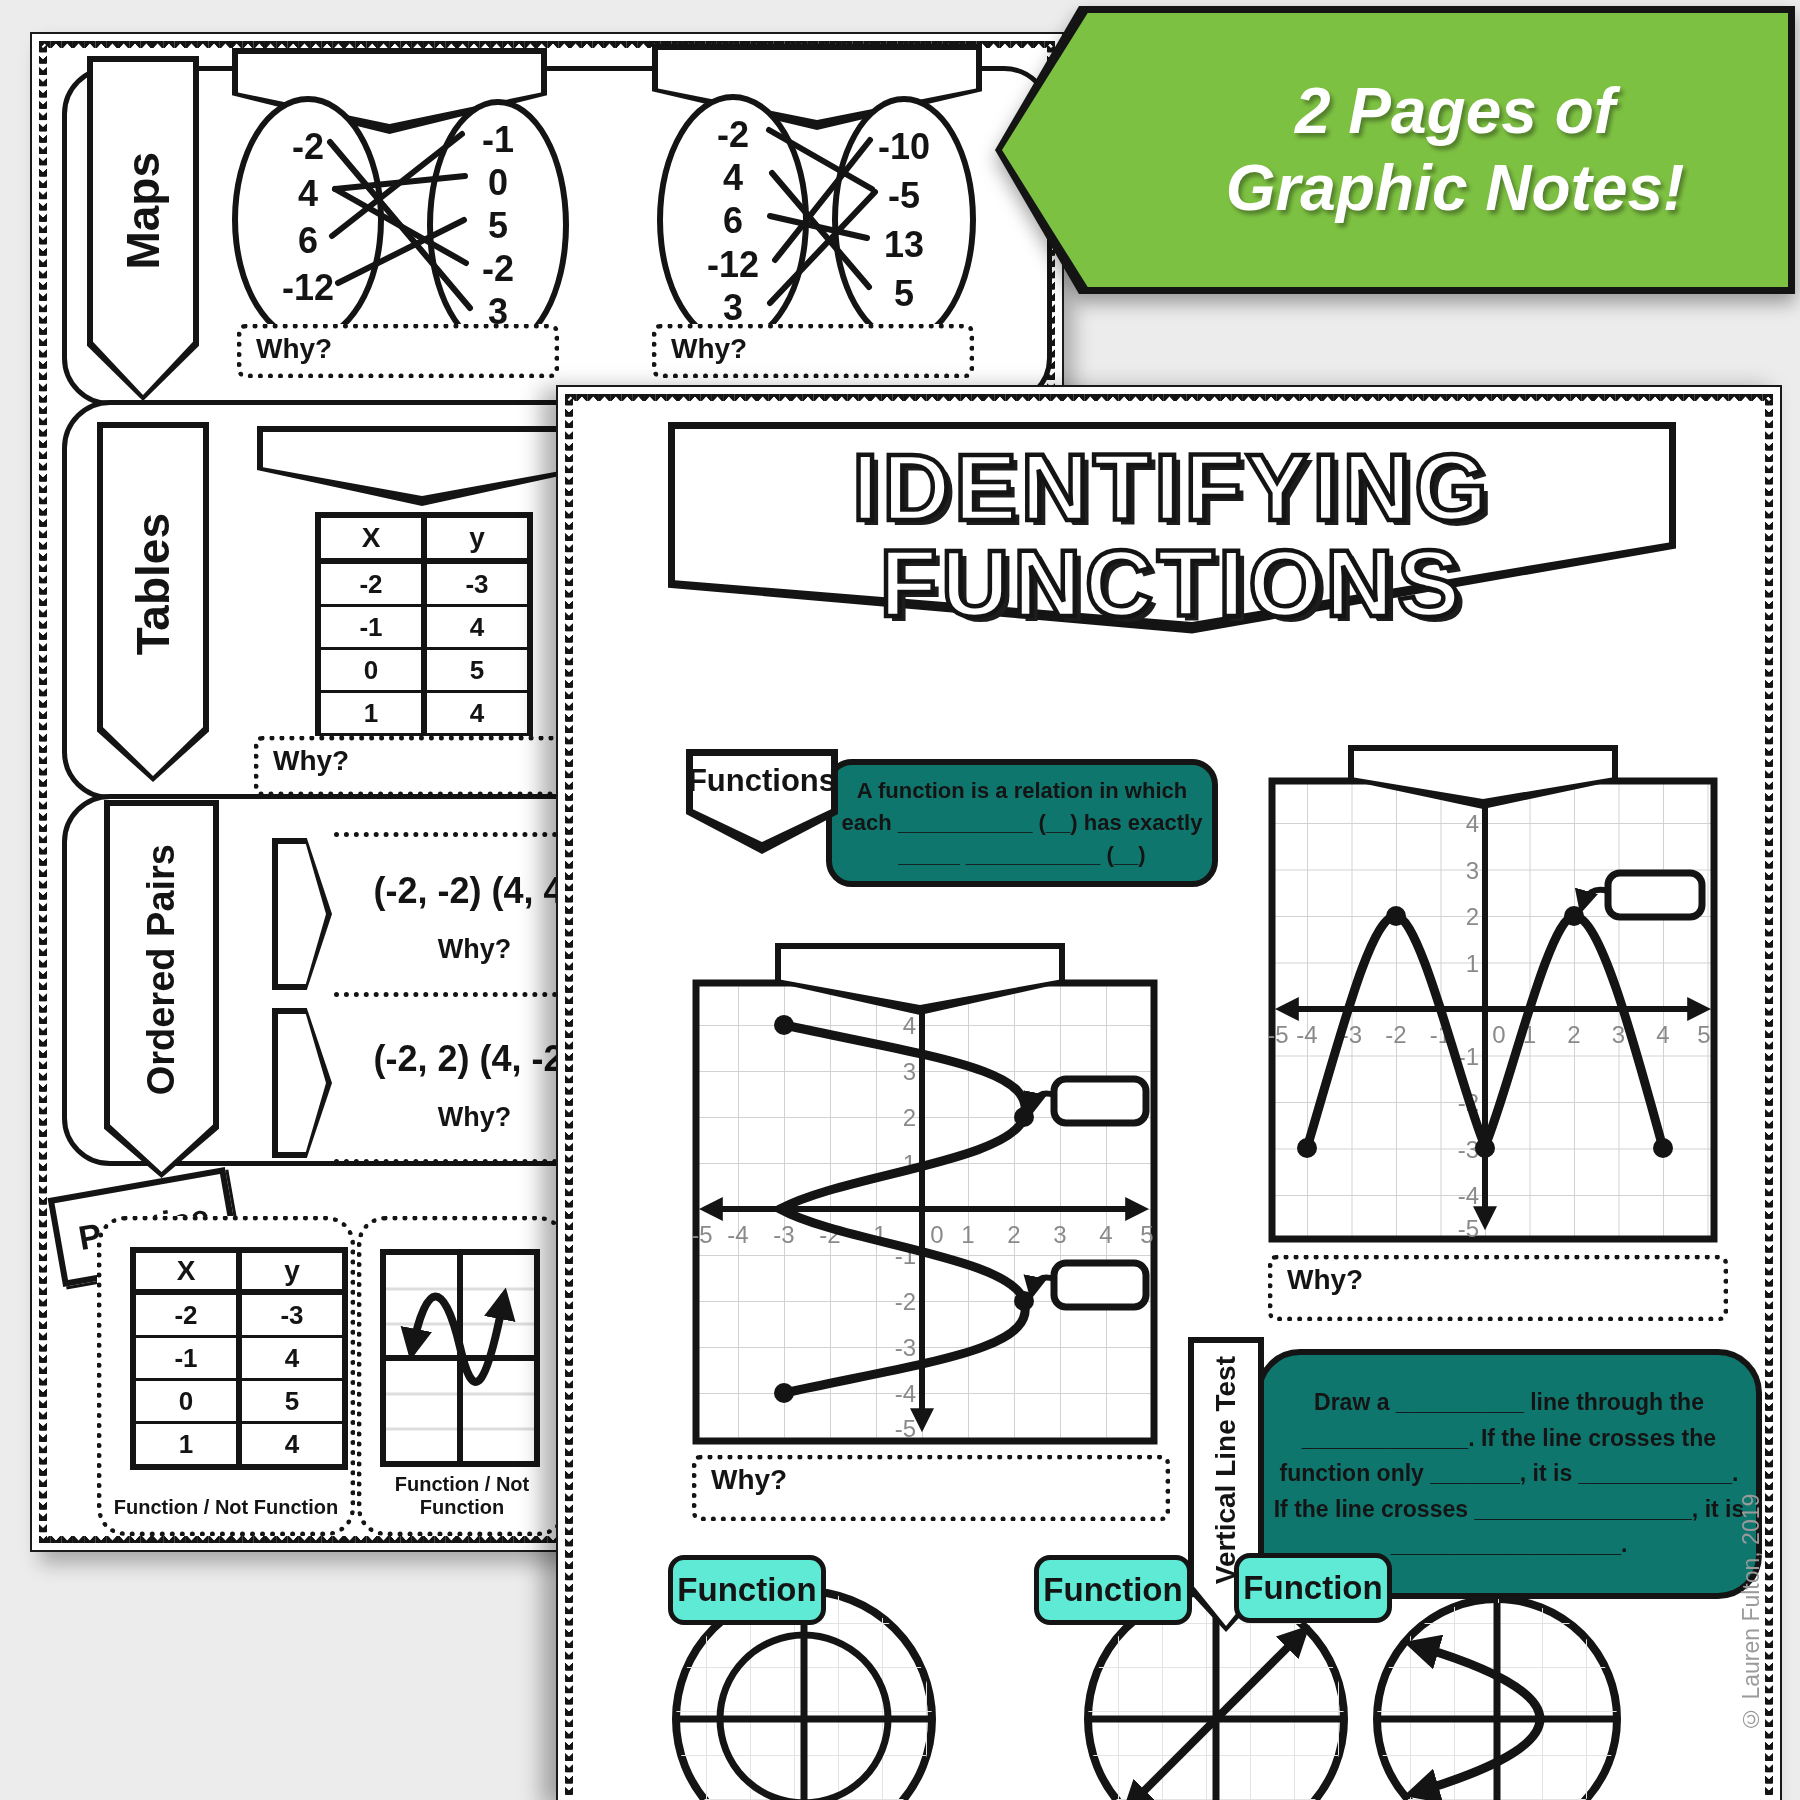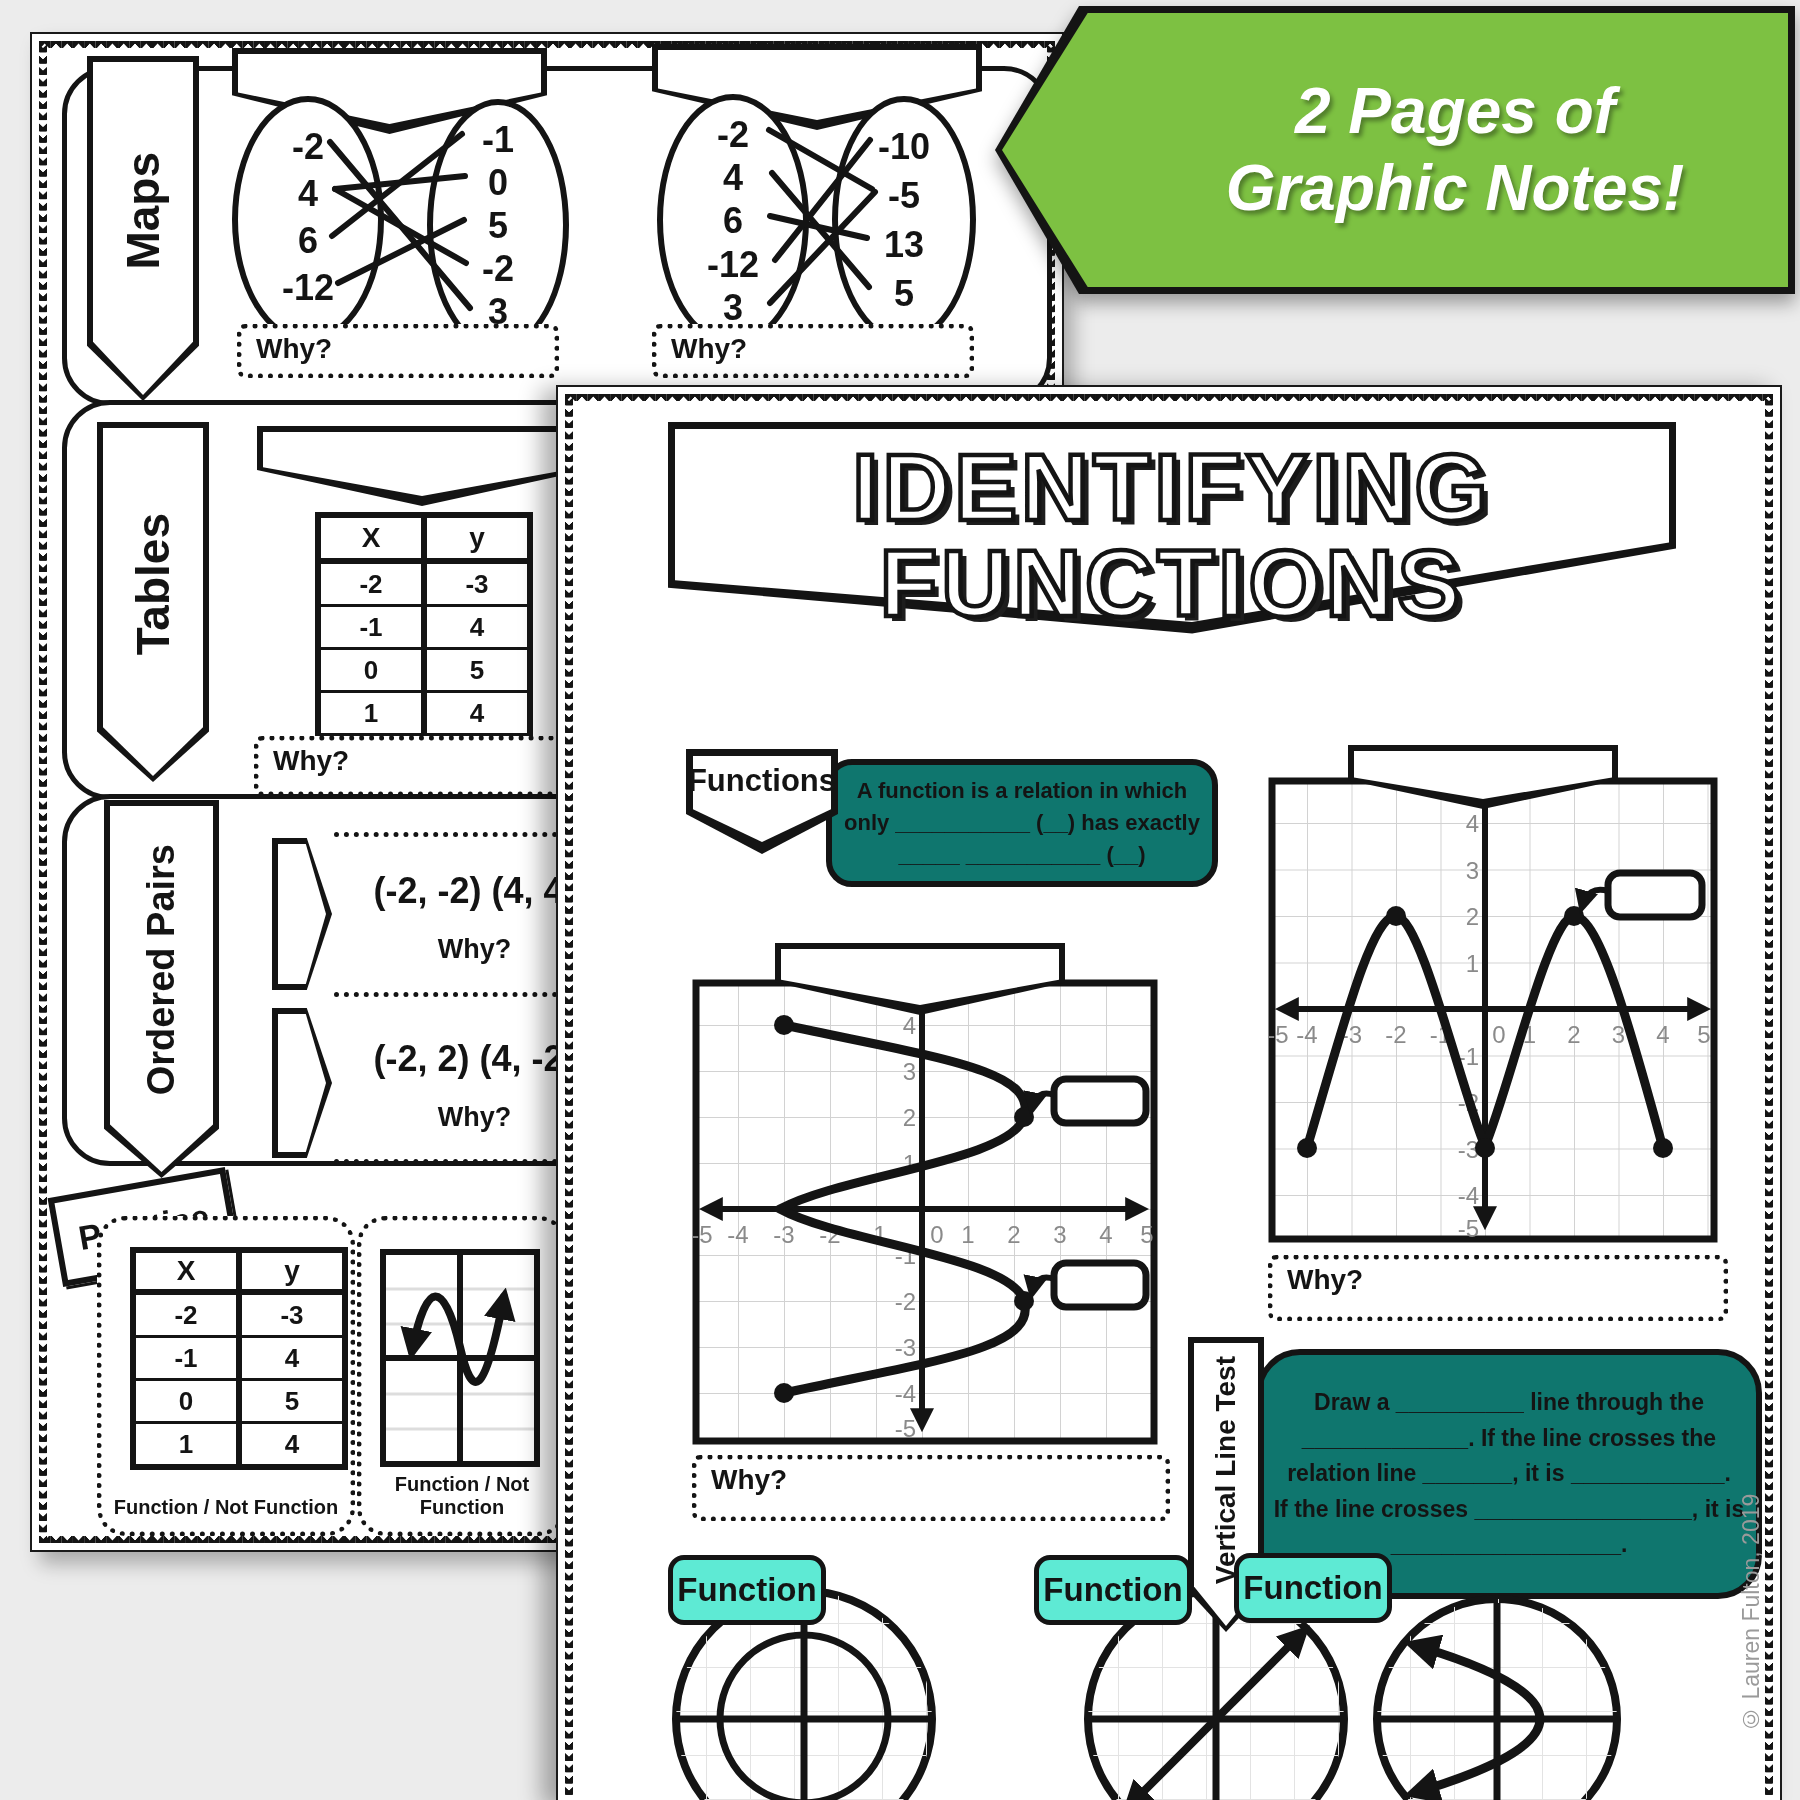--- a/index.html
+++ b/index.html
@@ -315,21 +315,21 @@
 
     <div class="pent" style="left:128px;top:362px;width:152px;height:105px;--vp:62%;z-index:2;">
       <div class="pent-o" style="clip-path:polygon(0 0,100% 0,100% 62%,50% 100%,0 62%);"></div>
       <div class="pent-i" style="inset:7px 7px 12px 7px;clip-path:polygon(0 0,100% 0,100% 62%,50% 100%,0 62%);"></div>
       <div class="pent-text" style="inset:0 0 40% 0;">
           <span style="font-size:31px;font-weight:bold;">Functions</span>
         </div>
     </div>
     <div class="defbox" style="left:268px;top:372px;width:380px;height:116px;">
       <div>A function is a relation in which</div>
-      <div>only ___________ (__) has exactly</div>
+      <div>each ___________ (__) has exactly</div>
       <div>_____  ___________ (__)</div>
     </div>
 
     <div class="ribbon" style="left:217px;top:556px;width:290px;height:72px;z-index:2;">
       <div class="rb-o"></div>
         <div class="rb-i"></div>
     </div>
     <svg class="abs" style="left:134px;top:592px;" width="466" height="466">
       <defs>
         <pattern id="gridL" width="46" height="46" patternUnits="userSpaceOnUse" x="230" y="230">
@@ -450,21 +450,21 @@
     <div class="pent" style="left:630px;top:950px;width:76px;height:295px;--vp:86%;z-index:2;">
       <div class="pent-o"></div>
         <div class="pent-i"></div>
       <div class="pent-text">
           <span class="vtext" style="font-size:28px;">Vertical Line Test</span>
         </div>
     </div>
     <div class="defbox vltbox" style="left:698px;top:962px;width:494px;height:238px;border-radius:44px;">
       <div>Draw a __________ line through the</div>
       <div>_____________. If the line crosses the</div>
-      <div>relation line _______, it is ____________.</div>
+      <div>function only _______, it is ____________.</div>
       <div>If the line crosses _________________, it is</div>
       <div>__________________.</div>
     </div>
 
     <div class="fn-label" style="left:110px;top:1168px;width:148px;height:60px;">
       <span>Function</span>
     </div>
     <svg class="abs" style="left:104px;top:1192px;" width="285" height="223">
       <defs>
         <pattern id="gridC1" width="44" height="44" patternUnits="userSpaceOnUse">

